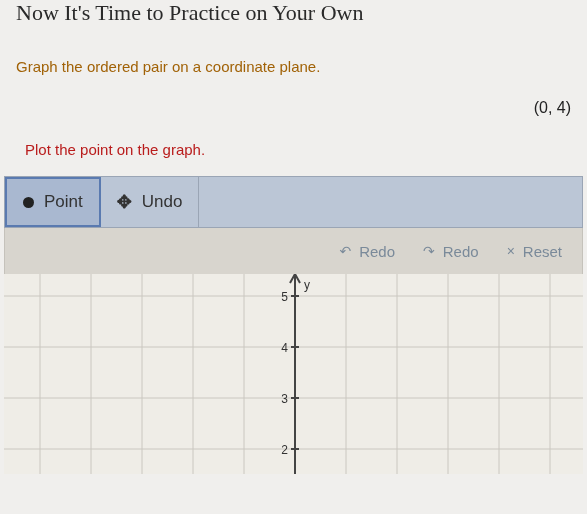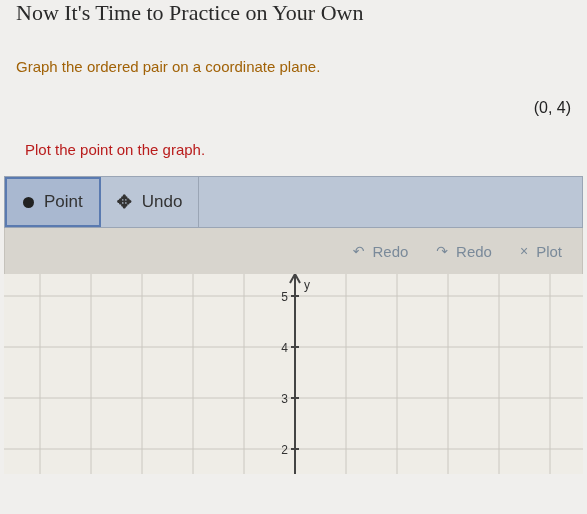--- a/index.html
+++ b/index.html
@@ -142,21 +142,21 @@
   <div class="action-btn">
     <span class="action-icon">↶</span>
     <span>Redo</span>
   </div>
   <div class="action-btn">
     <span class="action-icon">↷</span>
     <span>Redo</span>
   </div>
   <div class="action-btn">
     <span class="action-icon">×</span>
-    <span>Plot</span>
+    <span>Reset</span>
   </div>
 </div>
 
 <div class="graph-wrap">
   <svg width="579" height="200">
 
     <line class="grid-line" x1="36" y1="0" x2="36" y2="200"></line>
     <line class="grid-line" x1="87" y1="0" x2="87" y2="200"></line>
     <line class="grid-line" x1="138" y1="0" x2="138" y2="200"></line>
     <line class="grid-line" x1="189" y1="0" x2="189" y2="200"></line>

